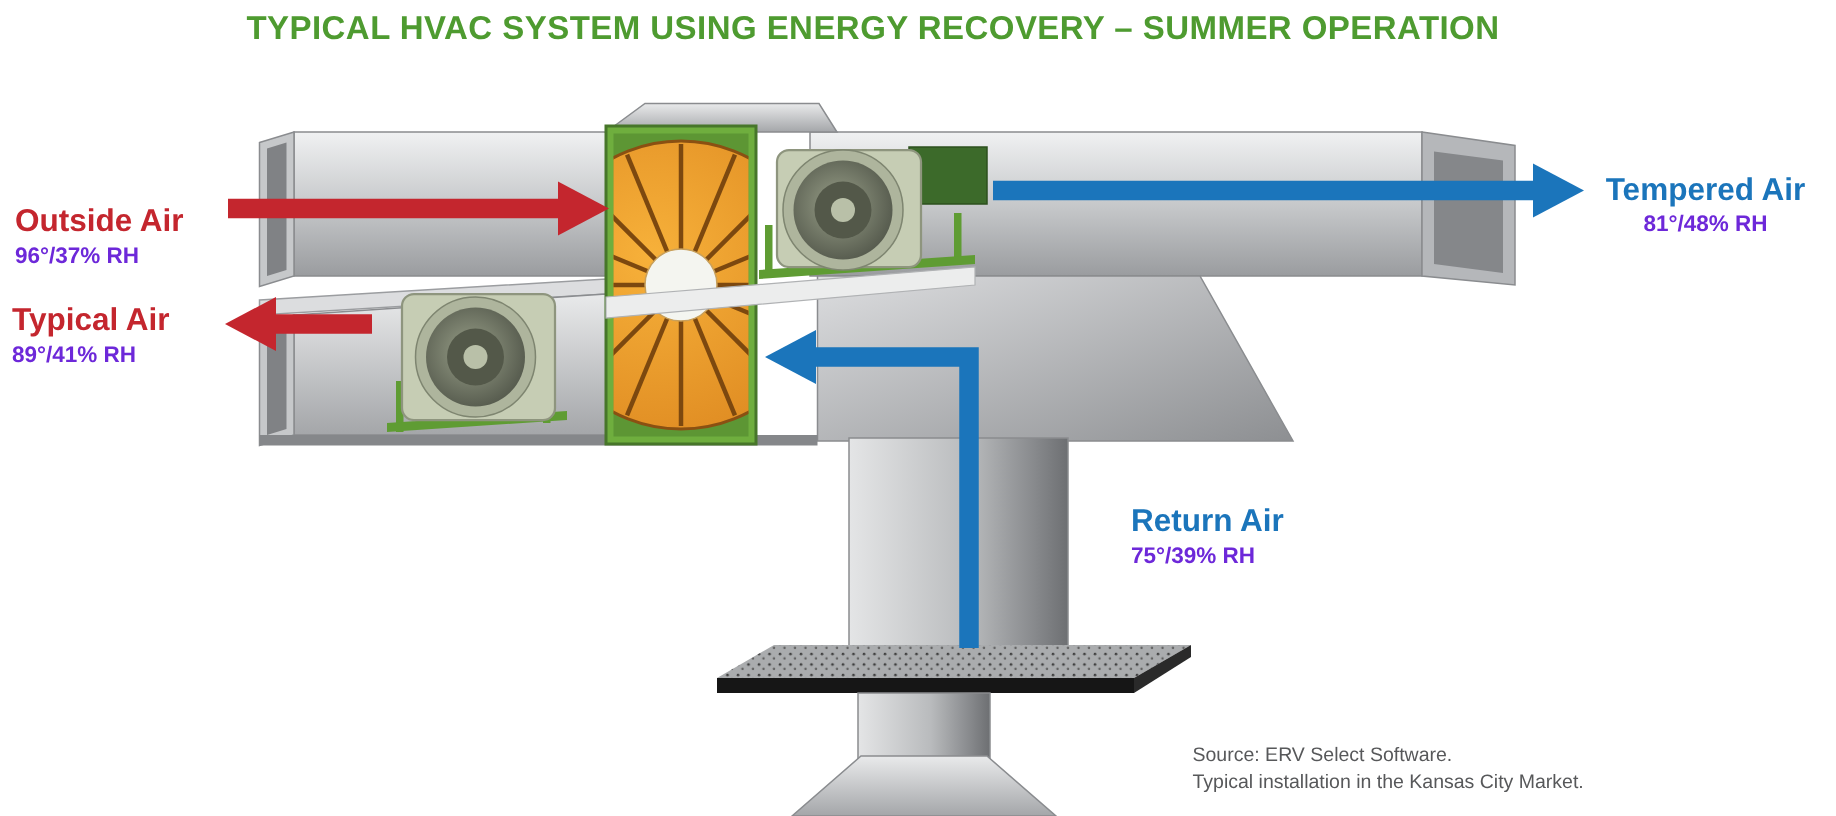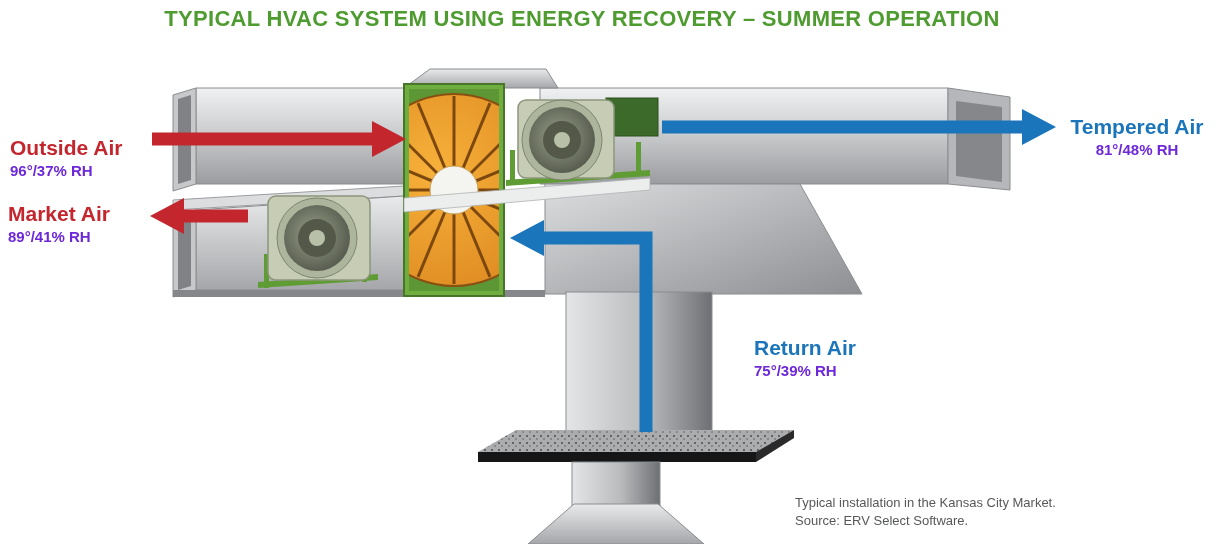--- a/index.html
+++ b/index.html
@@ -174,32 +174,32 @@
   </svg>
 
   <div class="title">TYPICAL HVAC SYSTEM USING ENERGY RECOVERY – SUMMER OPERATION</div>
 
   <div class="air-label" style="left:10px;top:136px;">
     <div class="name red">Outside Air</div>
     <div class="value">96°/37% RH</div>
   </div>
 
   <div class="air-label" style="left:8px;top:202px;">
-    <div class="name red">Market Air</div>
+    <div class="name red">Typical Air</div>
     <div class="value">89°/41% RH</div>
   </div>
 
   <div class="air-label centered" style="left:1062px;top:115px;">
     <div class="name blue">Tempered Air</div>
     <div class="value">81°/48% RH</div>
   </div>
 
   <div class="air-label" style="left:754px;top:336px;">
     <div class="name blue">Return Air</div>
     <div class="value">75°/39% RH</div>
   </div>
 
   <div class="source">
+    <div>Source: ERV Select Software.</div>
     <div>Typical installation in the Kansas City Market.</div>
-    <div>Source: ERV Select Software.</div>
   </div>
 
 </div>
 
 </body></html>

